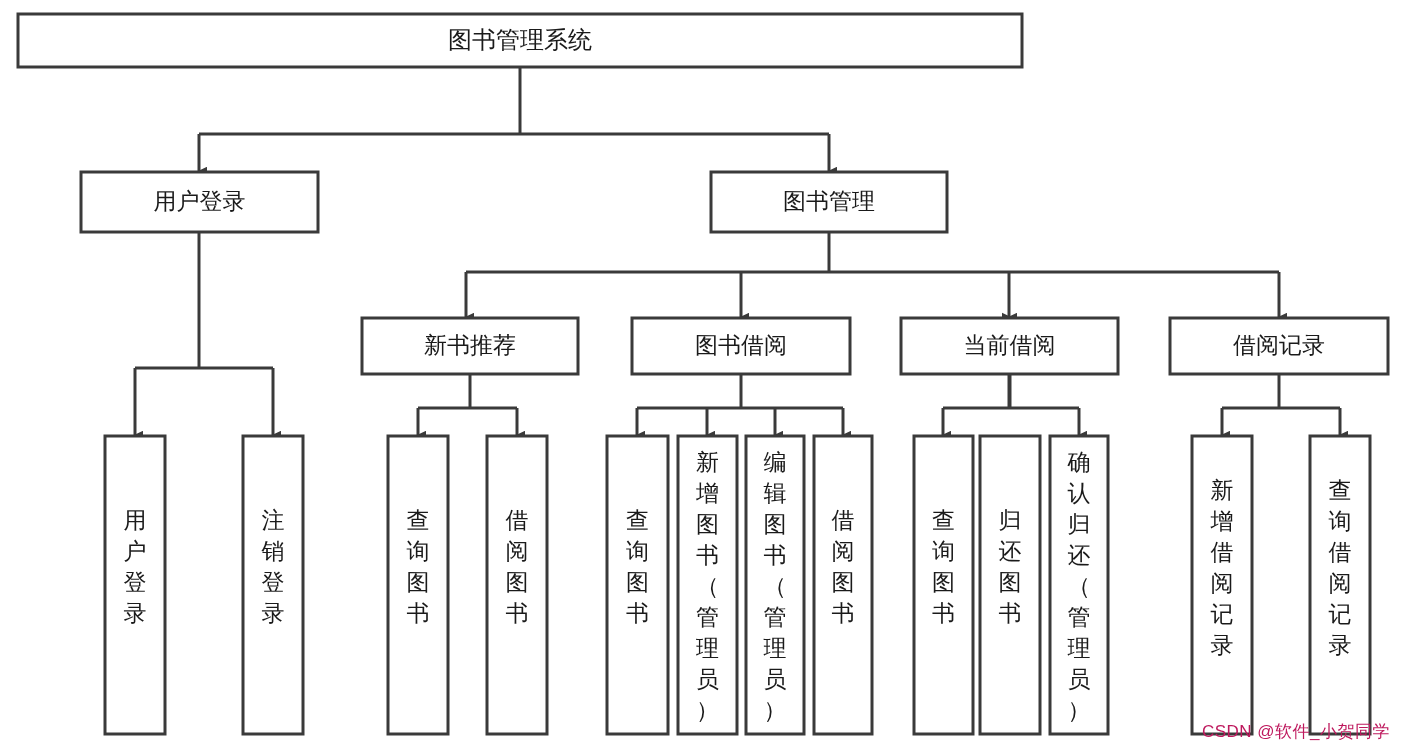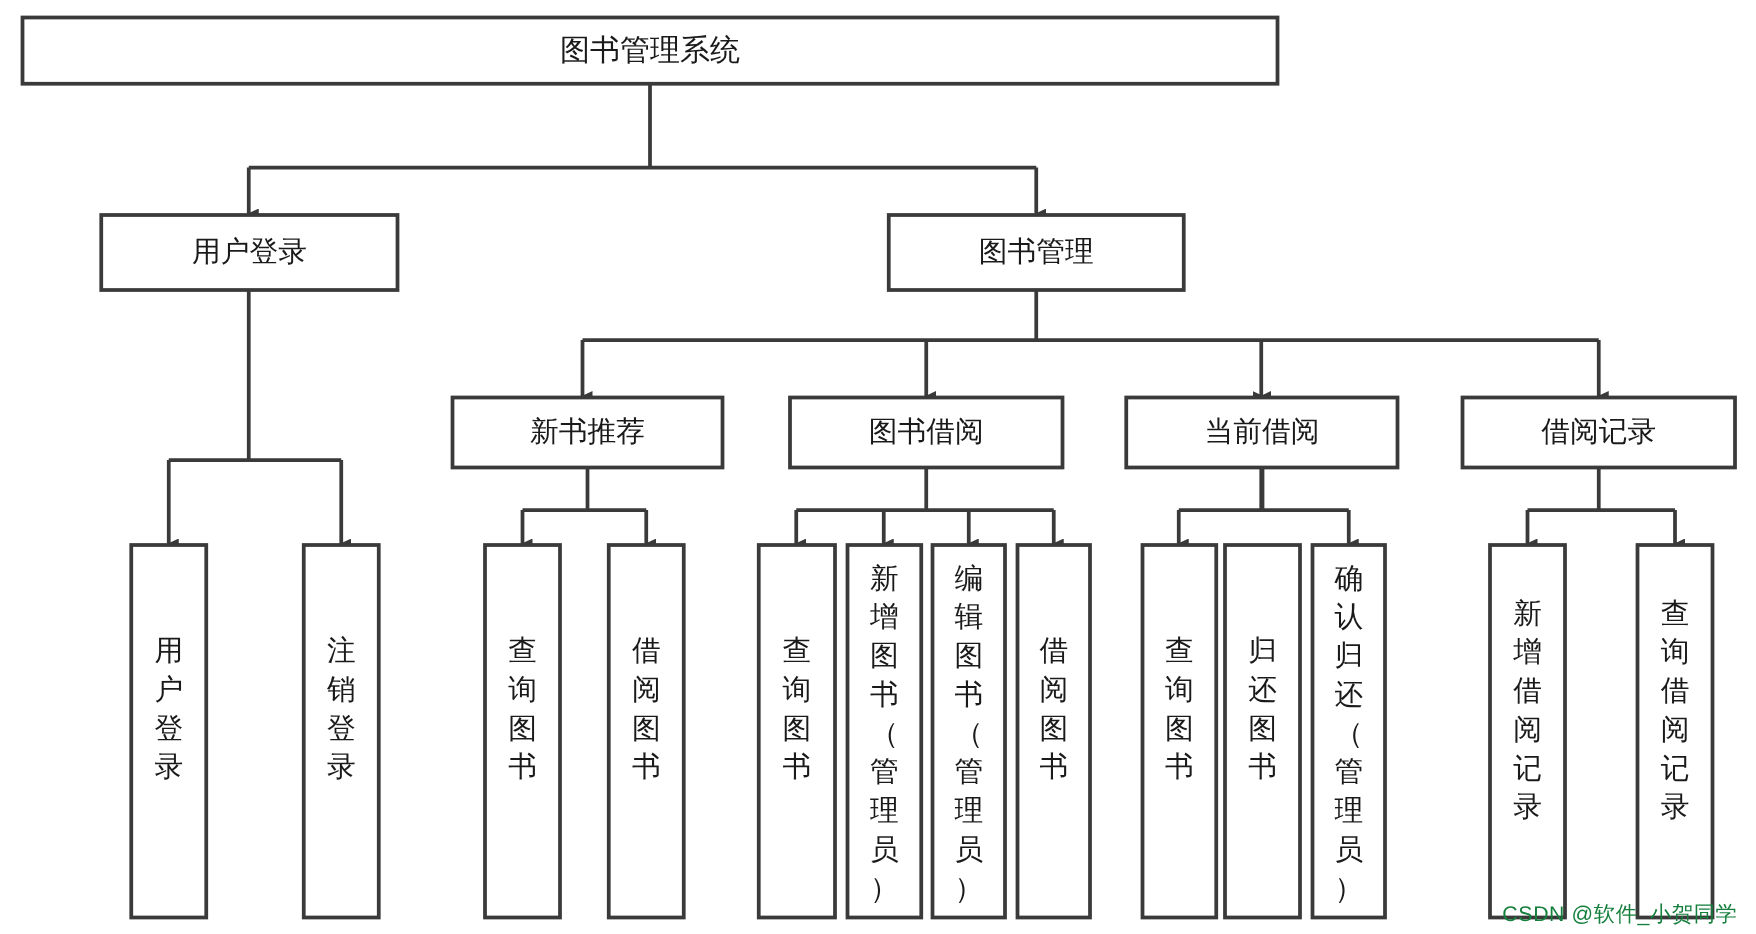--- a/index.html
+++ b/index.html
@@ -49,21 +49,21 @@
   .connector {
     stroke: #3a3a3a;
     stroke-width: 3;
     fill: none;
     stroke-linecap: butt;
   }
   .watermark {
     position: absolute;
     right: 8px;
     bottom: 4px;
-    color: #15803d;
+    color: #be185d;
     font-size: 17px;
     font-family: "Liberation Sans", "DejaVu Sans", sans-serif;
     white-space: nowrap;
     letter-spacing: 0.5px;
     pointer-events: none;
   }
 </style>
 </head>
 <body>
 

